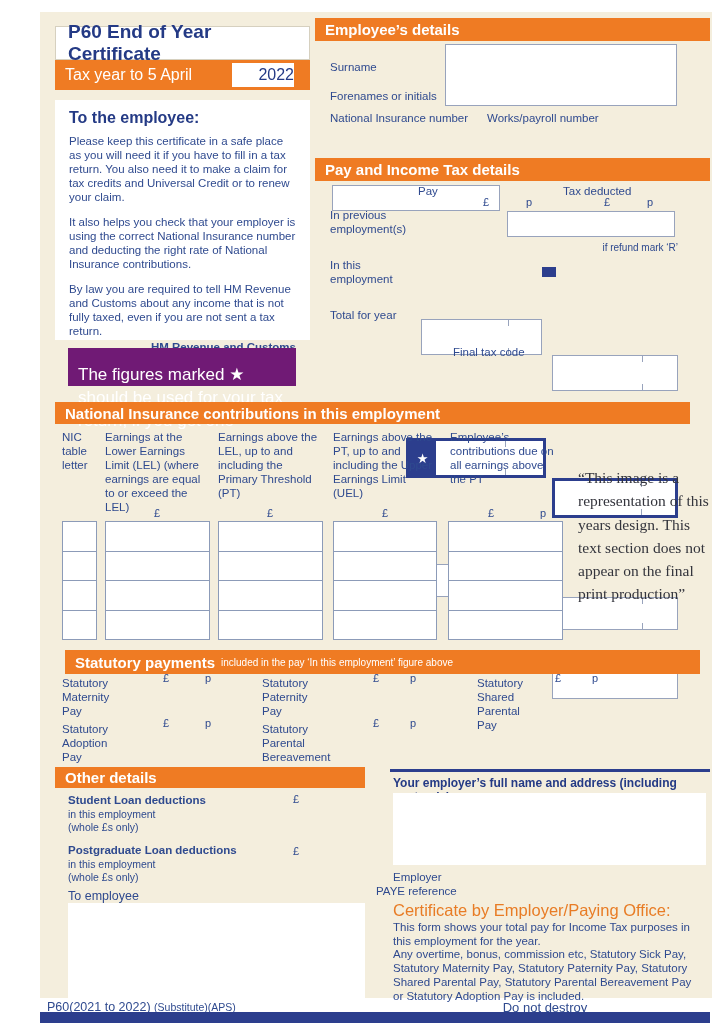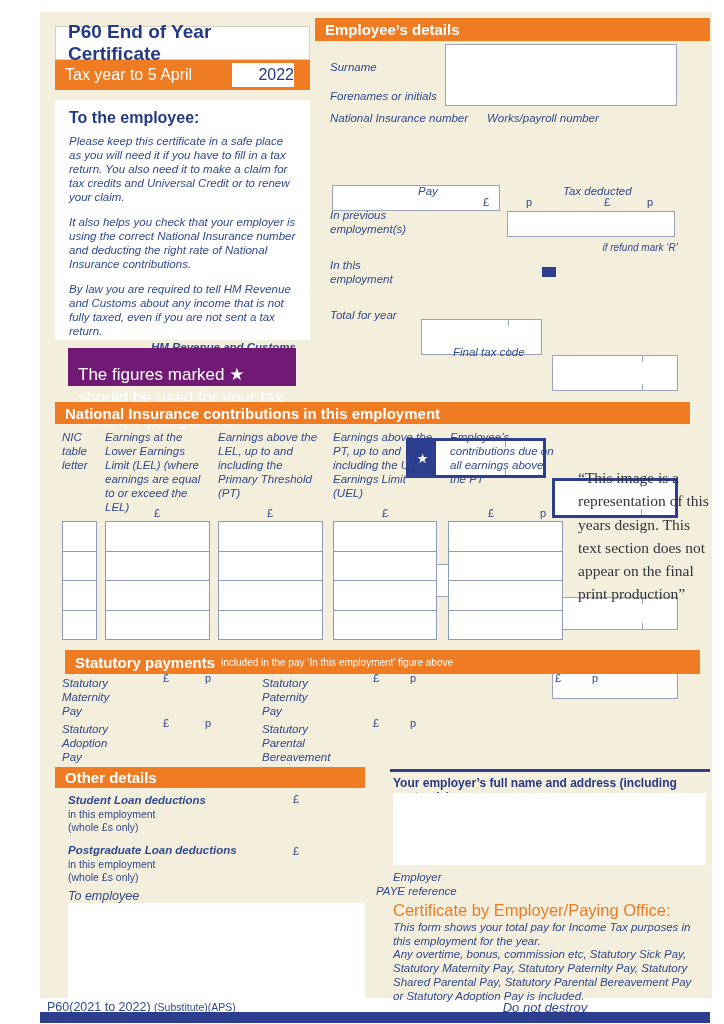--- a/index.html
+++ b/index.html
@@ -1,21 +1,21 @@
 <!DOCTYPE html>
 <html><head>
 <meta charset="utf-8">
 <style>
   html,body{margin:0;padding:0;background:#fff;}
   .page{position:relative;width:724px;height:1024px;background:#fff;
         font-family:"Liberation Sans",sans-serif;overflow:hidden;}
   .cream{position:absolute;left:40px;top:12px;width:672px;height:986px;background:#f4eedd;}
   .abs{position:absolute;}
   .bar-orange{background:#ef7b23;color:#fff;font-weight:700;display:flex;align-items:center;padding:0 10px;box-sizing:border-box;}
-  .lbl{color:#2f4a8f;font-size:11.5px;line-height:1.22;font-style:italic;}
+  .lbl{color:#2f4a8f;font-size:11.5px;line-height:1.22;}
   .lbl-sm{color:#2f4a8f;font-size:10.5px;line-height:1.25;}
   .box{background:#fff;border:1px solid #98a3bc;box-sizing:border-box;position:relative;}
   .tickbox .tk-t{position:absolute;left:72%;top:0;width:1px;height:6px;background:#98a3bc;}
   .tickbox .tk-b{position:absolute;left:72%;bottom:0;width:1px;height:6px;background:#98a3bc;}
   .thick{background:#fff;border:3px solid #2c3e8d;box-sizing:border-box;position:relative;display:flex;}
   .thick .tk-t{position:absolute;left:72%;top:0;width:1px;height:6px;background:#98a3bc;}
   .thick .tk-b{position:absolute;left:72%;bottom:0;width:1px;height:6px;background:#98a3bc;}
   .star-block{width:27px;background:#2c3e8d;color:#fff;display:flex;align-items:center;justify-content:center;font-size:13px;}
   .cur{color:#2f4a8f;font-size:11px;position:absolute;}
   .nic-grid{background:#fff;border:1px solid #8c9bb8;box-sizing:border-box;display:flex;flex-direction:column;}
@@ -58,20 +58,23 @@
     <span>Employee’s details</span>
   </div>
   <span class="abs lbl" style="left:330px;top:60px;">Surname</span>
   <span class="abs lbl" style="left:330px;top:89px;">Forenames or initials</span>
   <div class="abs box" style="left:445px;top:44px;width:232px;height:62px;"></div>
   <span class="abs lbl" style="left:330px;top:111px;">National Insurance number</span>
   <span class="abs lbl" style="left:487px;top:111px;">Works/payroll number</span>
   <div class="abs box" style="left:332px;top:123px;width:168px;height:26px;"></div>
   <div class="abs box" style="left:507px;top:123px;width:168px;height:26px;"></div>
 
+  <div class="abs bar-orange" style="left:315px;top:158px;width:395px;height:23px;font-size:15px;">
+    <span>Pay and Income Tax details</span>
+  </div>
   <span class="abs lbl" style="left:418px;top:184px;">Pay</span>
   <span class="abs lbl" style="left:563px;top:184px;">Tax deducted</span>
   <span class="cur" style="left:483px;top:196px;">£</span>
   <span class="cur" style="left:526px;top:196px;">p</span>
   <span class="cur" style="left:604px;top:196px;">£</span>
   <span class="cur" style="left:647px;top:196px;">p</span>
 
   <span class="abs lbl" style="left:330px;top:208px;width:86px;">In previous employment(s)</span>
   <div class="abs box tickbox" style="left:421px;top:205px;width:121px;height:36px;">
       <span class="tk-t"></span>
@@ -165,20 +168,21 @@
   </div>
 
   <span class="abs lbl" style="left:62px;top:676px;width:56px;">Statutory Maternity Pay</span>
   <span class="cur" style="left:163px;top:672px;">£</span>
   <span class="cur" style="left:205px;top:672px;">p</span>
 
   <span class="abs lbl" style="left:262px;top:676px;width:60px;">Statutory Paternity Pay</span>
   <span class="cur" style="left:373px;top:672px;">£</span>
   <span class="cur" style="left:410px;top:672px;">p</span>
 
+  <span class="abs lbl" style="left:477px;top:676px;width:60px;">Statutory Shared Parental Pay</span>
   <span class="cur" style="left:555px;top:672px;">£</span>
   <span class="cur" style="left:592px;top:672px;">p</span>
 
   <span class="abs lbl" style="left:62px;top:722px;width:56px;">Statutory Adoption Pay</span>
   <span class="cur" style="left:163px;top:717px;">£</span>
   <span class="cur" style="left:205px;top:717px;">p</span>
 
   <span class="abs lbl" style="left:262px;top:722px;width:78px;">Statutory Parental Bereavement Pay</span>
   <span class="cur" style="left:373px;top:717px;">£</span>
   <span class="cur" style="left:410px;top:717px;">p</span>

